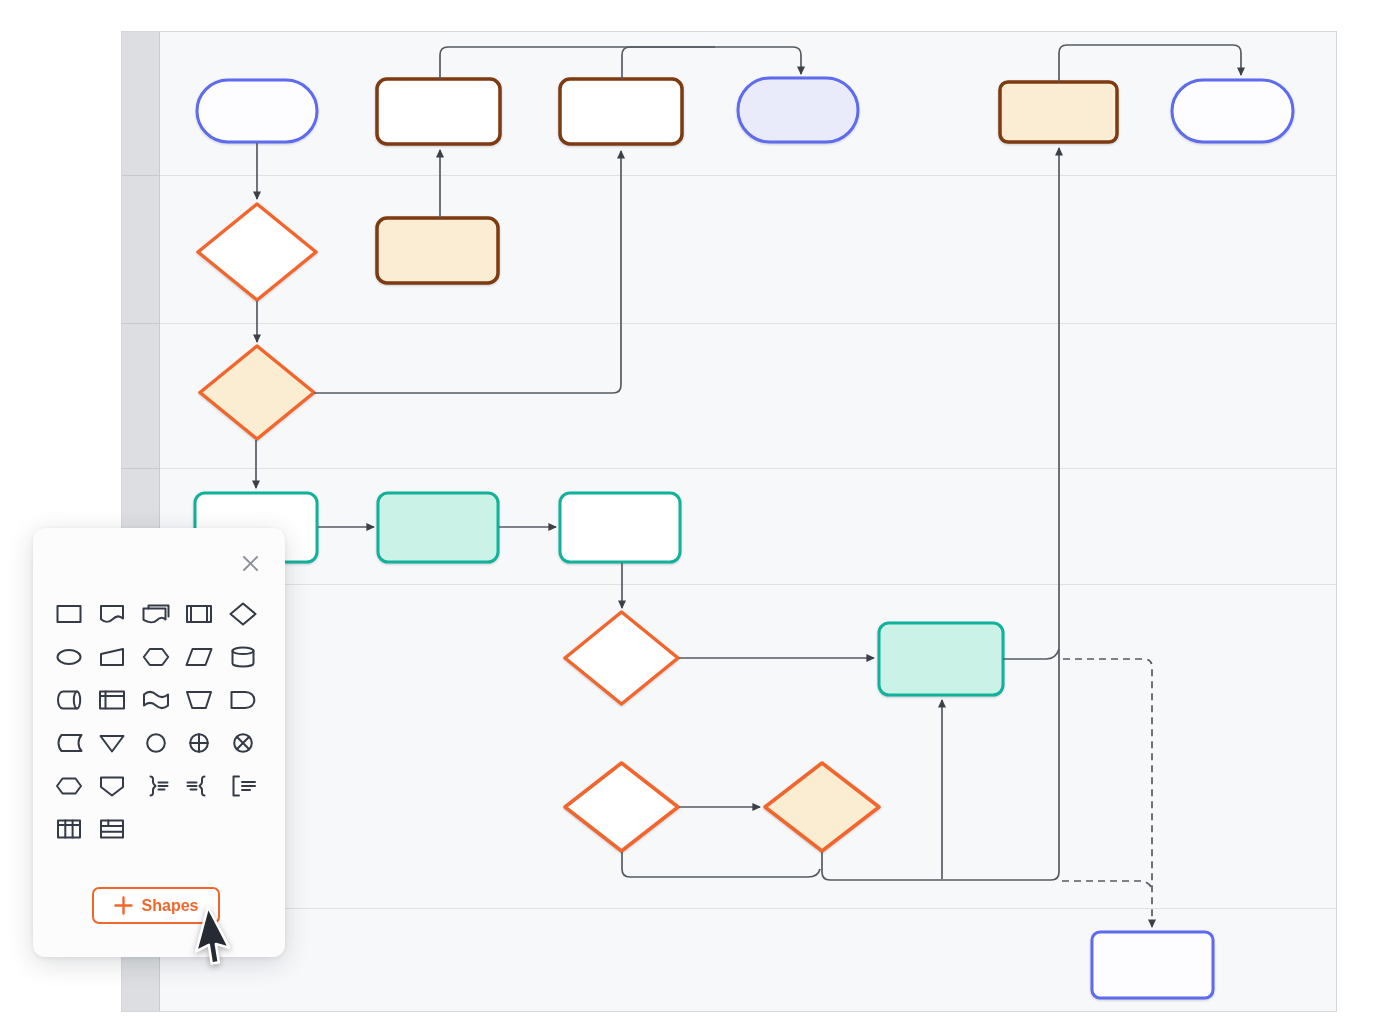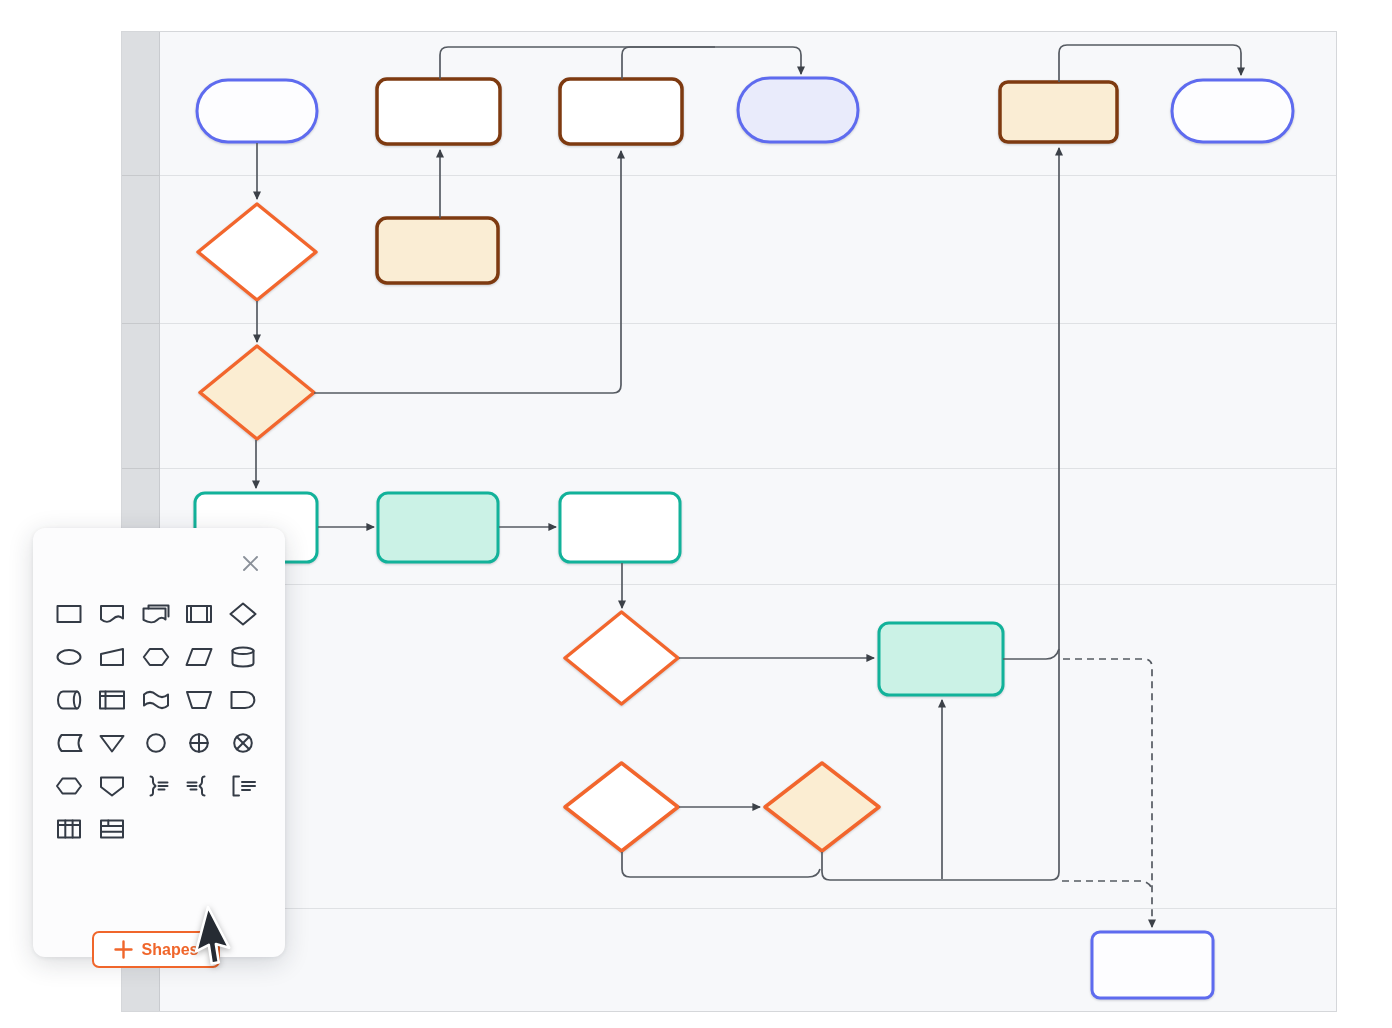--- a/index.html
+++ b/index.html
@@ -14,21 +14,21 @@
   .panel .close{position:absolute;top:24px;right:24px;width:22px;height:22px;
          background:none;border:none;padding:0;cursor:pointer;display:flex;
          align-items:center;justify-content:center;}
   .grid{position:absolute;left:14px;top:64px;display:grid;
         grid-template-columns:repeat(5,43.5px);grid-auto-rows:43px;}
   .icon-cell{background:none;border:none;padding:0;margin:0;display:flex;
         align-items:center;justify-content:center;cursor:pointer;}
   .shapes-btn{position:absolute;left:59px;top:359px;width:128px;height:37px;
         background:#ffffff;border:2px solid #F0662B;border-radius:7px;
         display:flex;align-items:center;justify-content:center;gap:9px;
-        cursor:pointer;margin-top:44px;}
+        cursor:pointer;}
   .shapes-btn .lbl{color:#F0662B;font-weight:bold;font-size:16px;}
   .cursor{position:absolute;left:201px;top:902px;overflow:visible;
         filter:drop-shadow(0 2px 3px rgba(0,0,0,.3));}
 </style>
 </head>
 <body>
 
 <div id="stage">
 
   <svg id="diagram" width="1392" height="1028" viewBox="0 0 1392 1028">

